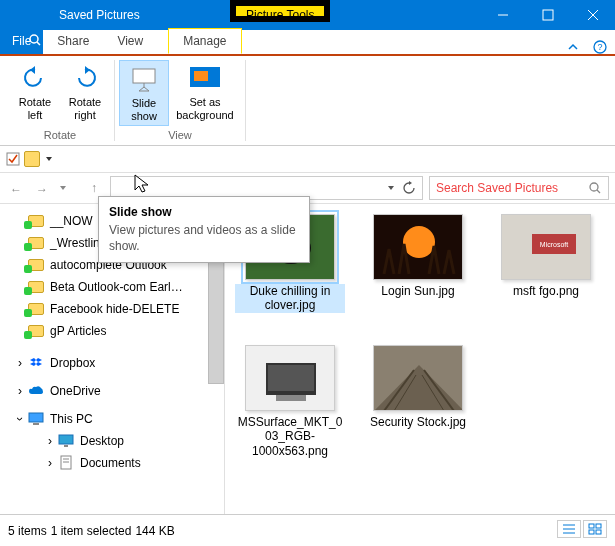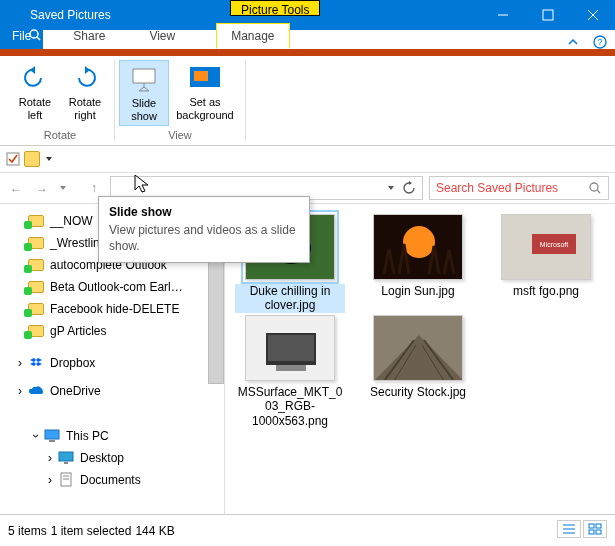--- a/index.html
+++ b/index.html
@@ -1,26 +1,26 @@
 <!DOCTYPE html>
 <html><head>
 <meta charset="utf-8">
 <style>
 * { margin: 0; padding: 0; box-sizing: border-box; font-family: "Segoe UI", Tahoma, sans-serif; }
 body { background: #fff; width: 615px; height: 546px; overflow: hidden; font-size: 12px; color: #000; }
 
 
 .titlebar { height: 30px; background: #0078d7; display: flex; align-items: center; color: #fff; position: relative; }
-.titlebar .title { padding-left: 30px; font-size: 12px; }
-.titlebar .tools-tab { position: absolute; left: 230px; top: 0; height: 16px; background: #ffe100; color: #000; padding: 2px 10px; font-size: 12px; border: 1px solid #000000; }
+.titlebar .title { padding-left: 30px; font-size: 12px; margin-left: 29px; }
+.titlebar .tools-tab { position: absolute; left: 230px; top: 0; height: 22px; background: #ffe100; color: #000; padding: 2px 10px; font-size: 12px; border: 6px solid #000000; }
 .win-controls { margin-left: auto; display: flex; }
 .win-controls .ctrl { width: 45px; height: 30px; display: flex; align-items: center; justify-content: center; color: #fff; }
 
 
-.tabs-row { height: 26px; background: #fff; display: flex; align-items: flex-end; border-bottom: 7px solid #c2410c; position: relative; gap: 16px; }
+.tabs-row { height: 26px; background: #fff; display: flex; align-items: flex-end; border-bottom: 2px solid #c2410c; position: relative; }
 .file-tab { background: #0078d7; color: #fff; height: 26px; padding: 0 12px; display: flex; align-items: center; font-size: 12px; position: relative; }
 .file-tab .search-icon { position: absolute; left: 28px; top: 5px; }
 .tab { padding: 0 14px; height: 26px; display: flex; align-items: center; font-size: 12px; color: #444; }
 .tab.active { border: 1px solid #ffe100; border-bottom: 1px solid #fff; background: #fff; position: relative; z-index: 2; }
 .tab-manage { margin-left: 11px; border-left: 1px solid #ffe100; border-right: 1px solid #ffe100; border-top: 1px solid #ffe100; }
 .tabs-right { margin-left: auto; padding-right: 8px; display: flex; align-items: center; gap: 14px; }
 
 
 .ribbon { height: 90px; background: #fff; border-bottom: 1px solid #ccc; display: flex; padding: 4px 6px; }
 .ribbon-group { display: flex; flex-direction: column; align-items: center; border-right: 1px solid #e0e0e0; padding: 0 4px; }
@@ -50,21 +50,21 @@
 .main { display: flex; height: 310px; }
 .sidebar { width: 225px; border-right: 1px solid #e0e0e0; overflow: hidden; padding: 6px 0; position: relative; }
 .tree-item { display: flex; align-items: center; padding: 3px 4px 3px 28px; gap: 6px; font-size: 12px; white-space: nowrap; overflow: hidden; }
 .tree-item.indent { padding-left: 48px; }
 .tree-item .ticon { width: 16px; height: 16px; flex-shrink: 0; display: inline-flex; align-items: center; justify-content: center; }
 .folder-ico { background: #ffd96a; border: 1px solid #c9a227; border-radius: 2px; width: 16px; height: 12px; }
 .chk { width: 8px; height: 8px; background: #2ecc40; display: inline-block; border-radius: 2px; margin-left: -14px; margin-right: 0; position: relative; left: 10px; top: 4px; }
 .pin { color: #555; font-size: 10px; }
 .scroll-ghost { position: absolute; right: 0; top: 30px; width: 16px; height: 150px; background: #d0d0d0; border: 1px solid #bbb; }
 
-.content { flex: 1; padding: 10px; display: flex; flex-wrap: wrap; align-content: flex-start; gap: 2px 18px; position: relative; }
+.content { flex: 1; padding: 10px; display: flex; flex-wrap: wrap; align-content: flex-start; gap: 32px 18px; position: relative; }
 .file-item { width: 110px; display: flex; flex-direction: column; align-items: center; text-align: center; font-size: 12px; gap: 4px; }
 .file-item.selected .thumb { outline: 2px solid #99d1ff; outline-offset: 2px; }
 .file-item.selected .fname { background: #cce8ff; padding: 0 2px; }
 .thumb { width: 90px; height: 66px; border: 1px solid #ccc; box-shadow: 2px 2px 3px rgba(0,0,0,0.15); display: flex; align-items: center; justify-content: center; overflow: hidden; }
 .fname { color: #000; line-height: 1.2; word-break: break-word; }
 
 
 .statusbar { height: 24px; border-top: 1px solid #ccc; display: flex; align-items: flex-end; padding: 0 8px; font-size: 12px; gap: 4px; }
 .statusbar .right-icons { margin-left: auto; display: flex; gap: 2px; }
 .view-toggle { width: 24px; height: 18px; border: 1px solid #ccc; display: flex; align-items: center; justify-content: center; }
@@ -293,21 +293,21 @@
       </div>
     <div class="tree-item" style="margin-top:6px;padding-left:18px">
         <span>›</span>
         <span class="ticon">
           <svg width="16" height="14">
             <path d="M4 10 Q1 10 1 7 Q1 4 4 5 Q5 2 8 3 Q11 1 13 4 Q15 5 15 8 Q15 10 12 10 Z" fill="#0078d7"></path>
           </svg>
         </span>
         <span>OneDrive</span>
       </div>
-    <div class="tree-item" style="margin-top:23px;padding-left:34px">
+    <div class="tree-item" style="margin-top:6px;padding-left:18px">
         <span style="transform:rotate(90deg);display:inline-block">›</span>
         <span class="ticon">
           <svg width="16" height="14">
             <rect x="1" y="1" width="14" height="9" fill="#3aa0ff" stroke="#1a6fb5"></rect>
             <rect x="5" y="11" width="6" height="2" fill="#888"></rect>
           </svg>
         </span>
         <span>This PC</span>
       </div>
     <div class="tree-item indent">

